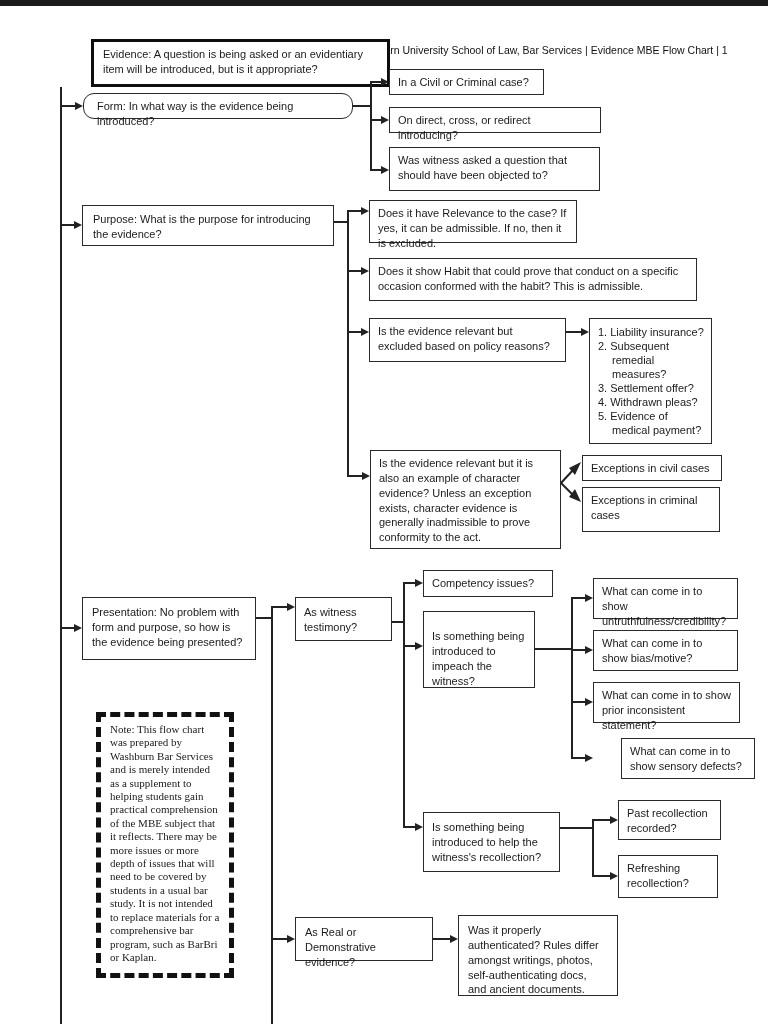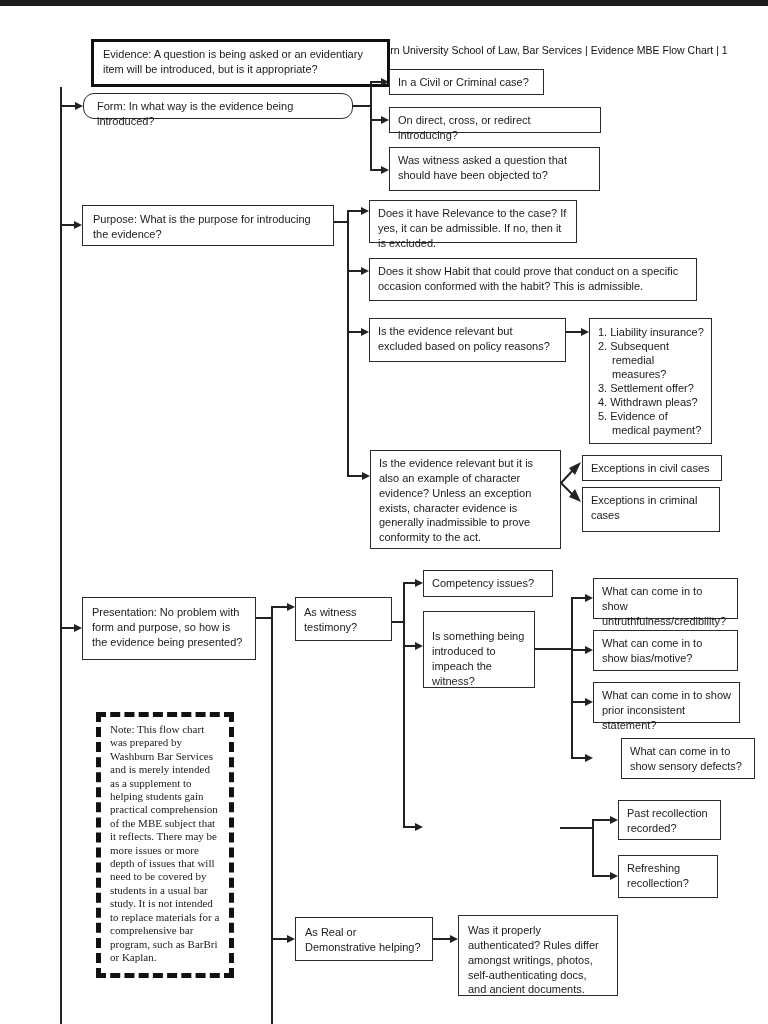--- a/index.html
+++ b/index.html
@@ -70,26 +70,27 @@
   <div class="nb" style="left:593px;top:578px;width:145px;height:41px;">What can come in to show untruthfulness/credibility?</div>
 
   <div class="nb" style="left:593px;top:630px;width:145px;height:41px;">What can come in to show bias/motive?</div>
 
   <div class="nb" style="left:593px;top:682px;width:147px;height:41px;">What can come in to show prior inconsistent statement?</div>
 
   <div class="nb" style="left:621px;top:738px;width:134px;height:41px;">What can come in to show sensory defects?</div>
 
   <div class="note" style="left:96px;top:712px;width:138px;height:266px;">Note:  This flow chart was prepared by Washburn Bar Services and is merely intended as a supplement to helping students  gain practical comprehension of the MBE subject that it reflects.  There may be more issues or more depth of issues that will need to be covered by students in a usual bar study.  It is not intended to replace materials for a comprehensive bar program, such as BarBri or Kaplan.</div>
 
+  <div class="nb" style="left:423px;top:812px;width:137px;height:60px;padding:7px 8px;">Is something being introduced to help the witness's recollection?</div>
 
   <div class="nb" style="left:618px;top:800px;width:103px;height:40px;">Past recollection recorded?</div>
 
   <div class="nb" style="left:618px;top:855px;width:100px;height:43px;">Refreshing recollection?</div>
 
-  <div class="nb" style="left:295px;top:917px;width:138px;height:44px;padding:7px 9px;">As Real or Demonstrative helping?</div>
+  <div class="nb" style="left:295px;top:917px;width:138px;height:44px;padding:7px 9px;">As Real or Demonstrative evidence?</div>
 
   <div class="nb" style="left:458px;top:915px;width:160px;height:81px;padding:7px 9px;">Was it properly authenticated? Rules differ amongst writings, photos, self-authenticating docs, and ancient documents.</div>
 
   <div class="ln" style="left:60px;top:87px;width:2px;height:937px;"></div>
   <div class="ln" style="left:60px;top:105px;width:16px;height:2px;"></div>
   <div class="ah" style="left:75px;top:102px;"></div>
   <div class="ln" style="left:60px;top:224px;width:15px;height:2px;"></div>
   <div class="ah" style="left:74px;top:221px;"></div>
   <div class="ln" style="left:60px;top:627px;width:15px;height:2px;"></div>
   <div class="ah" style="left:74px;top:624px;"></div>

